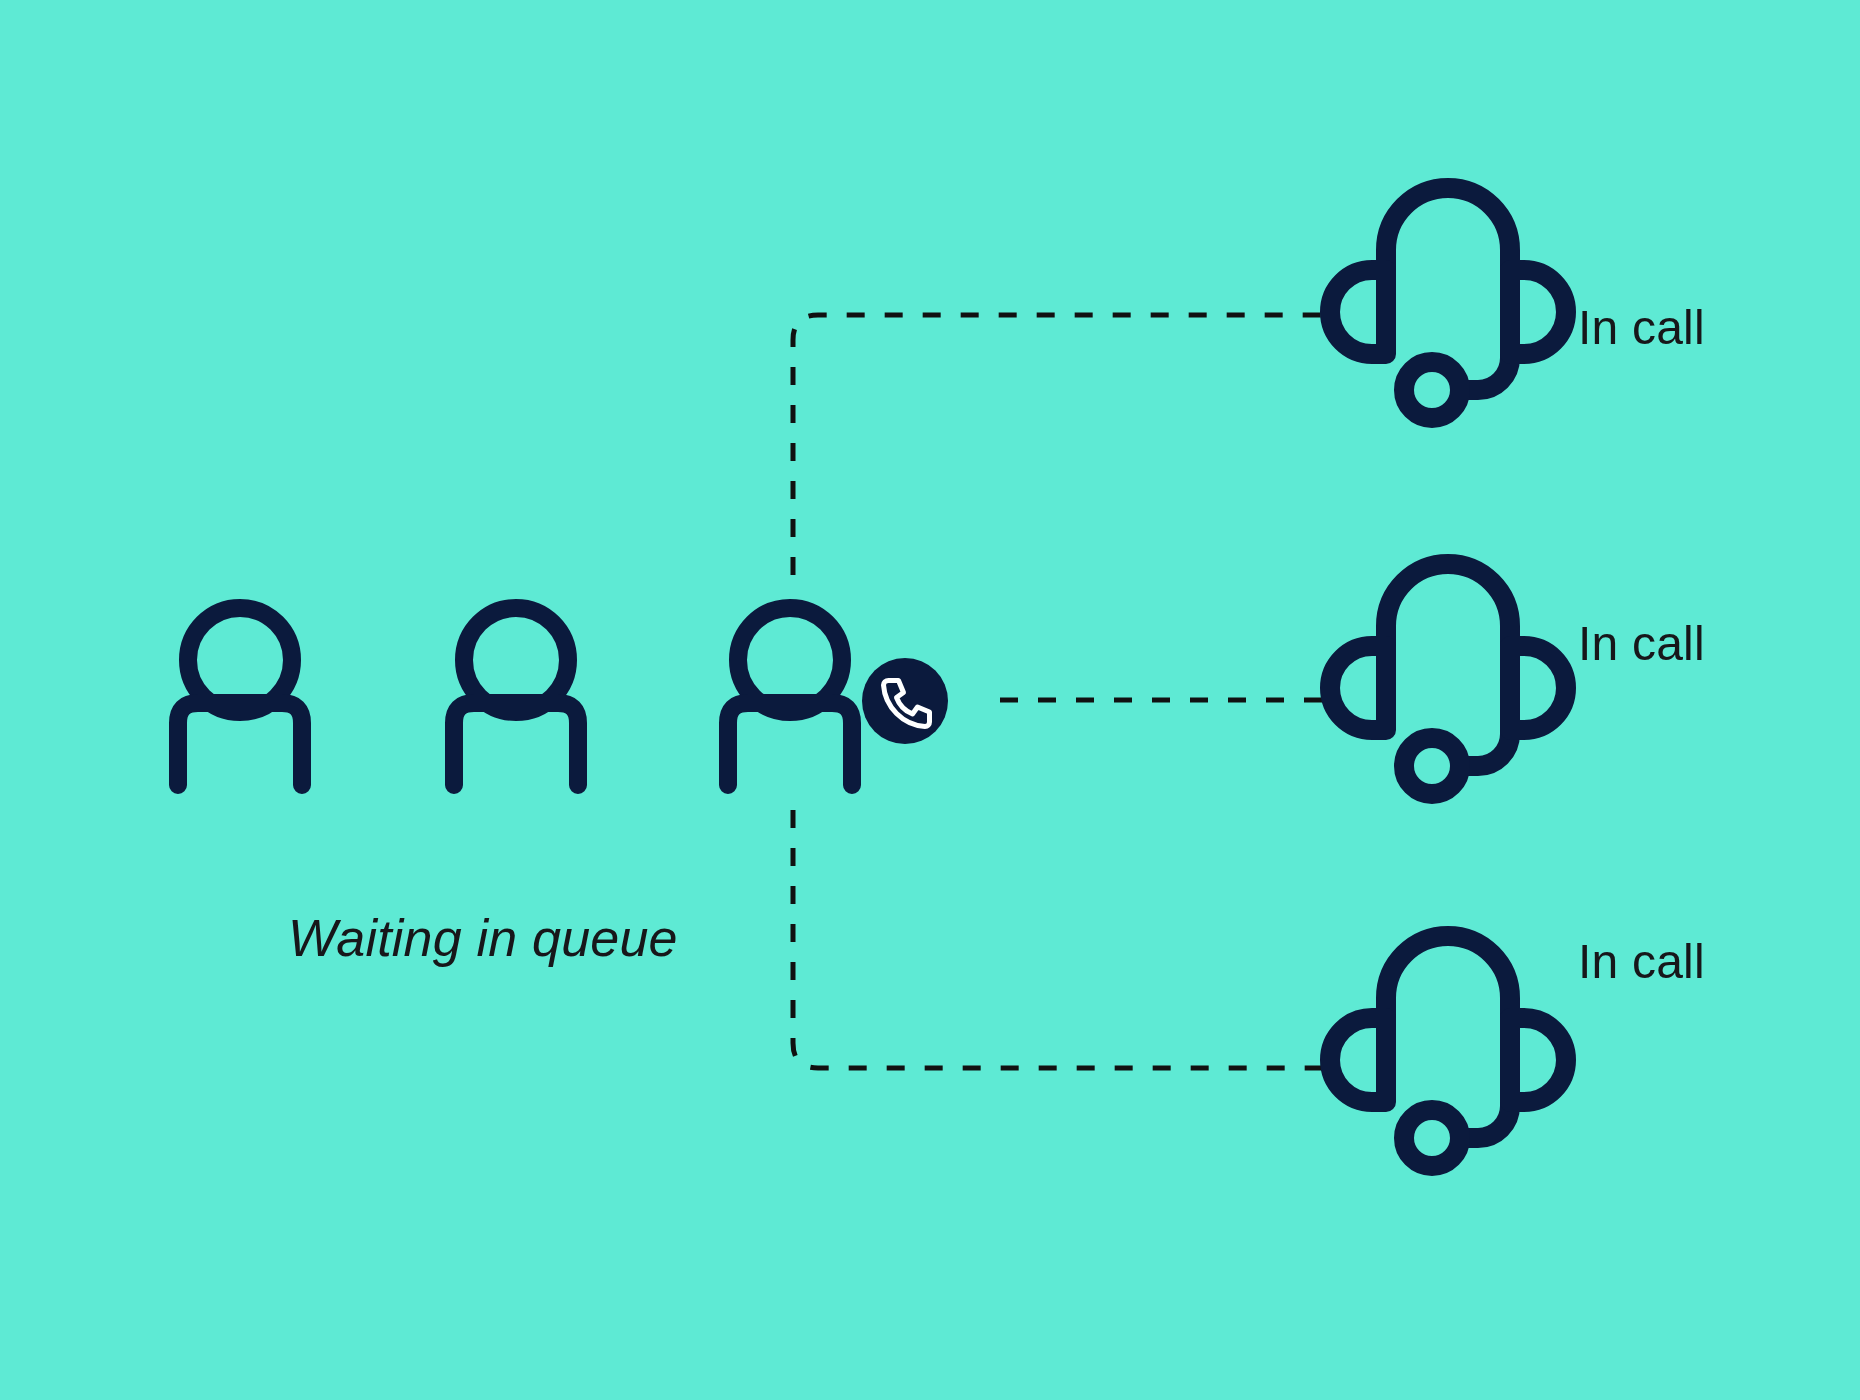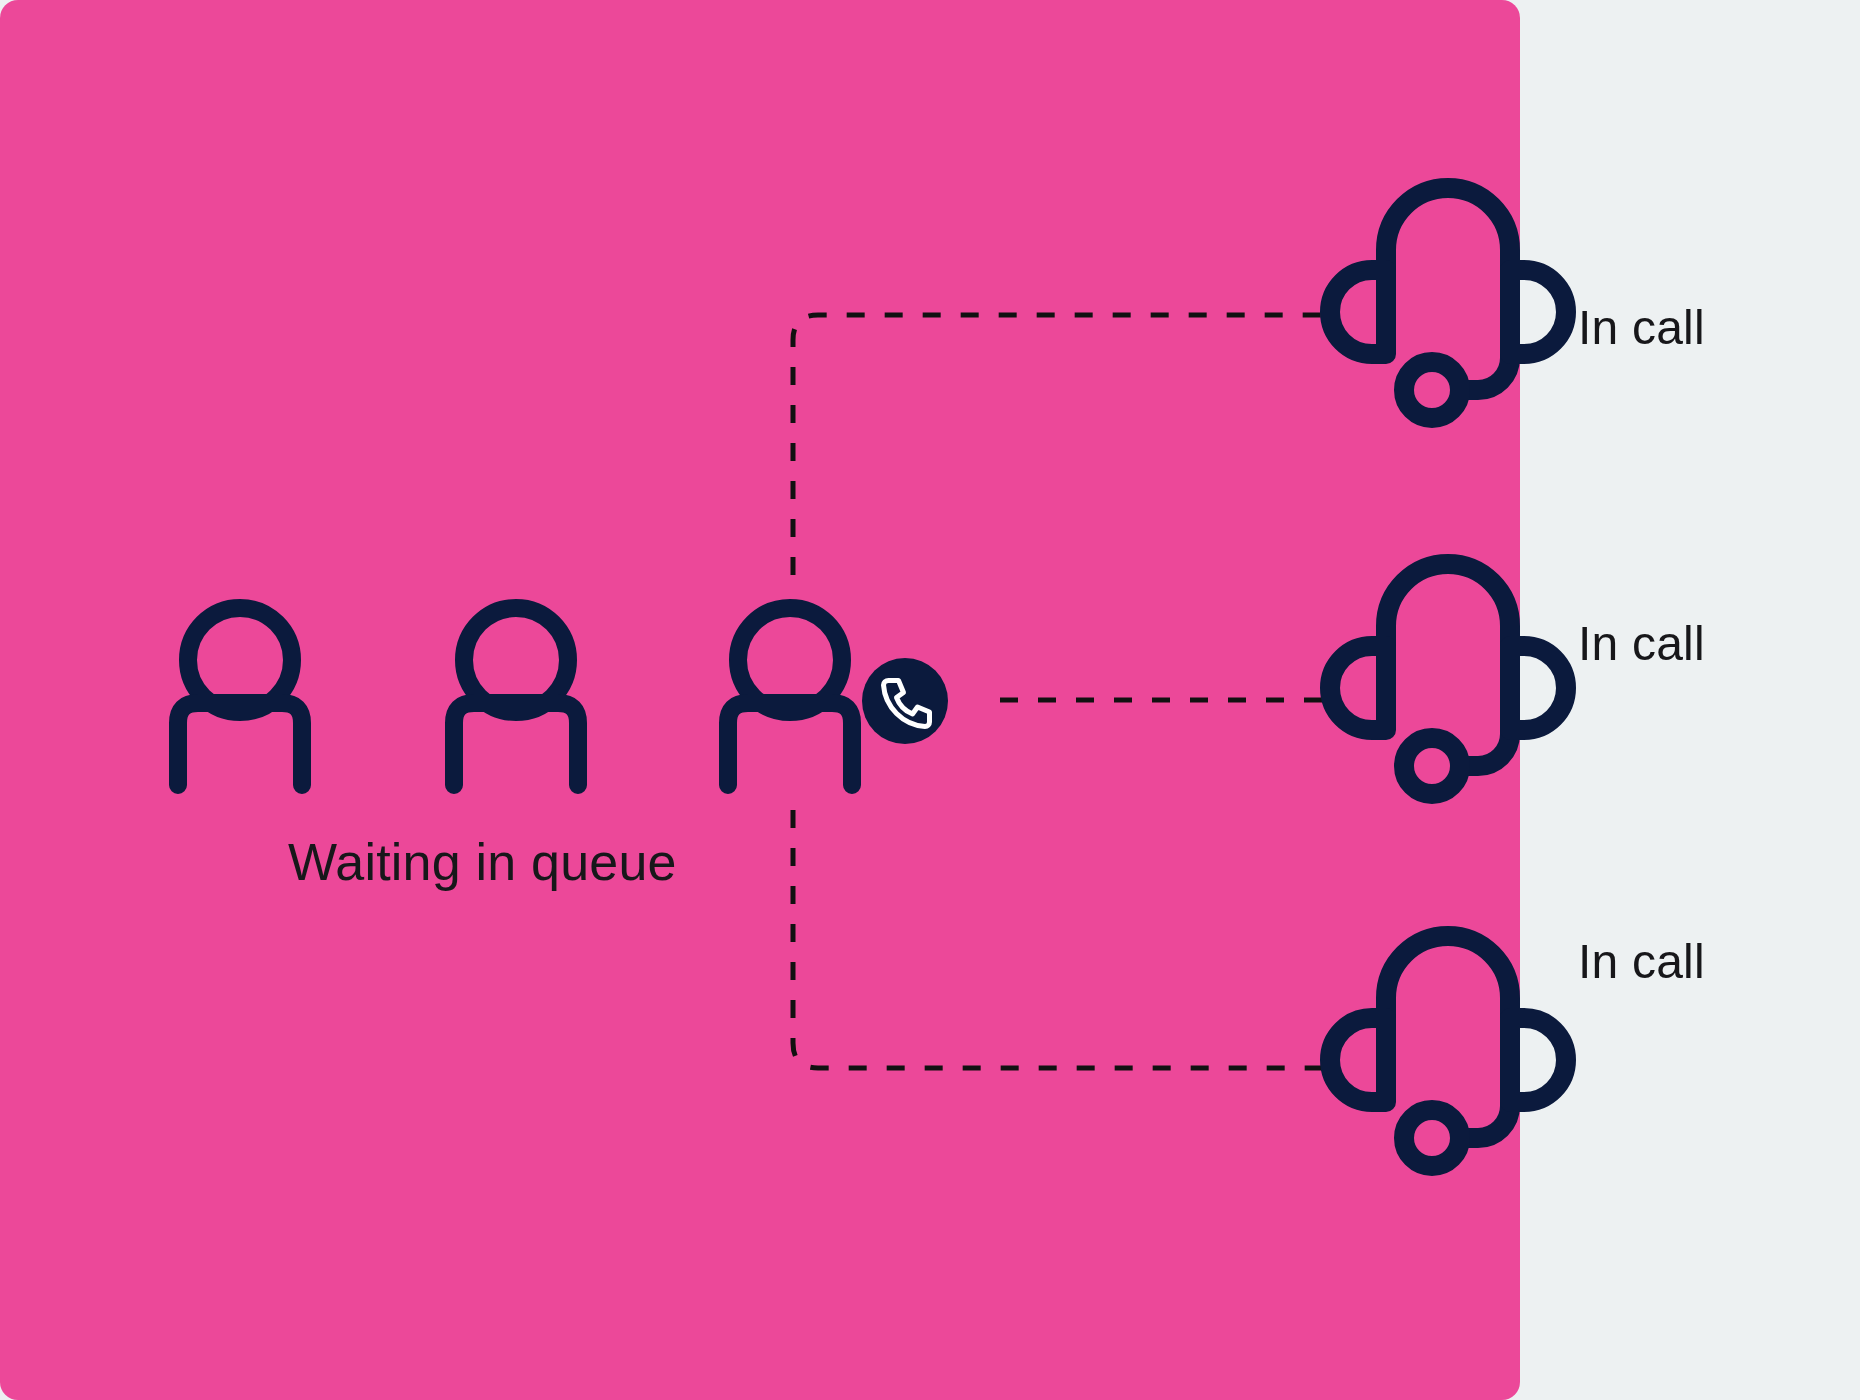--- a/index.html
+++ b/index.html
@@ -9,24 +9,23 @@
   }
   body {
     width: 1860px;
     height: 1400px;
     background: #edf1f2;
     font-family: "Liberation Sans", sans-serif;
     overflow: hidden;
   }
   #stage {
     position: relative;
-    width: 1520px;
+    width: 1860px;
     height: 1400px;
-    background: #ec4899;
-    border-radius: 18px;
+    background: #5eead4;
   }
   #diagram-svg {
     position: absolute;
     left: 0;
     top: 0;
     width: 1860px;
     height: 1400px;
     display: block;
   }
   .label-text {
@@ -40,21 +39,21 @@
     font-size: 48px;
     letter-spacing: 0.2px;
   }
   .queue-label {
     font-size: 52px;
     letter-spacing: 0.2px;
   }
   .agent-label.row0 { left: 1578px; top: 304px; }
   .agent-label.row1 { left: 1578px; top: 620px; }
   .agent-label.row2 { left: 1578px; top: 938px; }
-  .queue-caption { left: 288px; top: 836px; }
+  .queue-caption { left: 288px; top: 912px; font-style: italic; }
 </style>
 </head>
 <body>
 
 <div id="stage">
 
   <svg id="diagram-svg" viewBox="0 0 1860 1400" xmlns="http://www.w3.org/2000/svg">
 
     <g fill="none" stroke="#111111" stroke-width="5" stroke-linecap="butt" stroke-dasharray="18 20">
 

